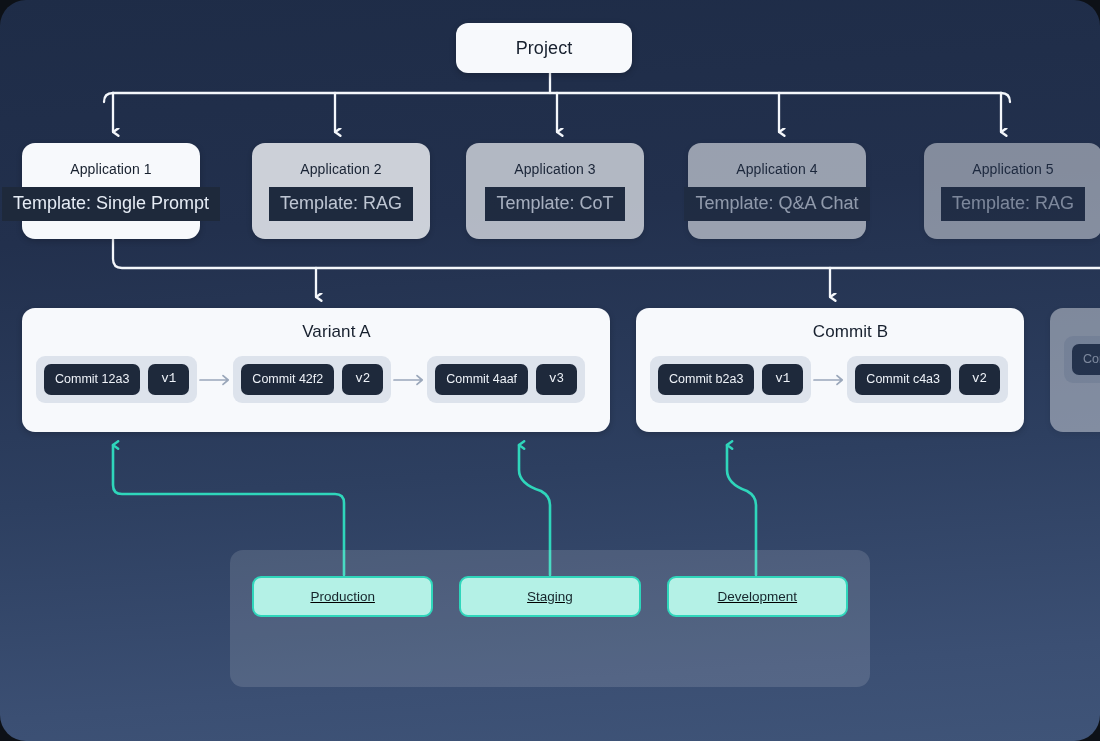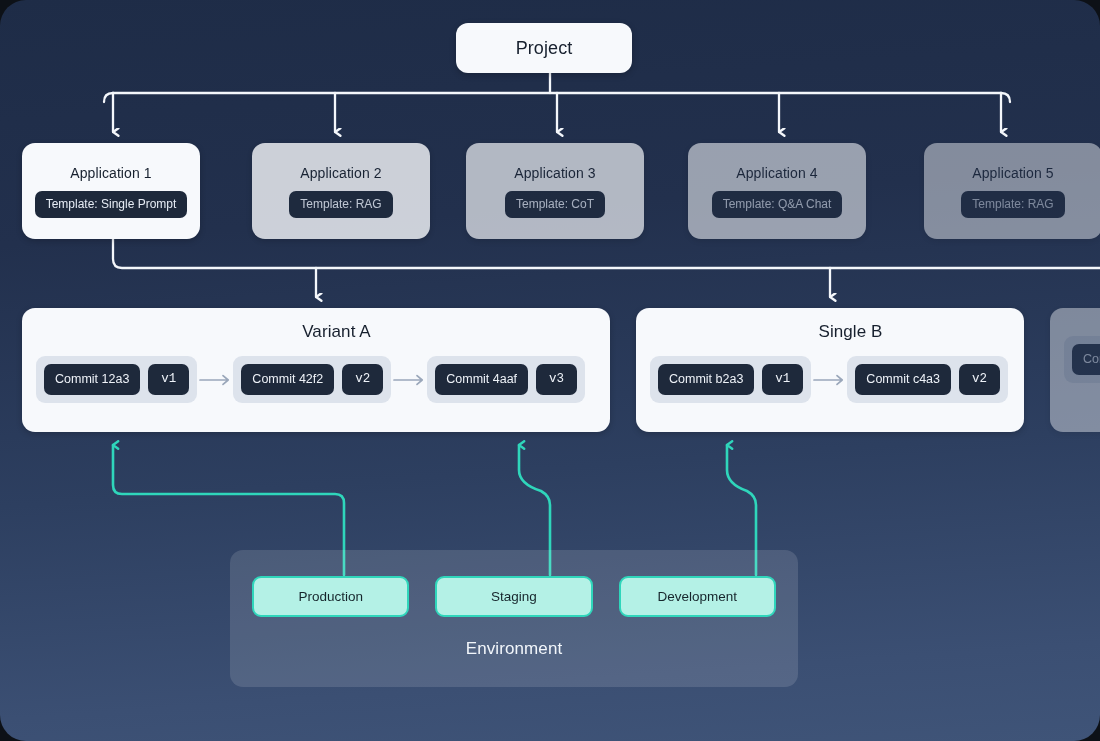--- a/index.html
+++ b/index.html
@@ -65,23 +65,23 @@
     box-shadow: 0 2px 6px rgba(0,0,0,0.20);
   }
   .app .app-title {
     font-size: 14px;
     color: #17202e;
     letter-spacing: .1px;
   }
   .app .tmpl {
     background: #1e293b;
     color: #e6ecf5;
-    font-size: 12px;
+    font-size: 18px;
     padding: 6px 11px 7px;
-    border-radius: 7px;
+    border-radius: 0;
     white-space: nowrap;
   }
 
   
   .variant {
     top: 308px;
     height: 124px;
     border-radius: 13px;
     box-shadow: 0 2px 6px rgba(0,0,0,0.20);
     padding-top: 14px;
@@ -122,23 +122,24 @@
     display: flex;
     align-items: center;
     justify-content: center;
     color: #9aa7ba;
   }
 
   
   #environment {
     position: absolute;
     left: 230px; top: 550px;
-    width: 568px; height: 137px;
+    width: 640px; height: 137px;
     background: rgba(255,255,255,0.13);
     border-radius: 13px;
+    text-decoration: underline;
   }
   #env-chips {
     display: flex;
     gap: 26px;
     padding: 26px 22px 0;
   }
   .env-chip {
     flex: 1 1 0;
     height: 41px;
     background: #b4f1e6;
@@ -251,21 +252,21 @@
         </svg>
       </div>
       <div class="commit-group">
         <span class="chip">Commit 4aaf</span>
         <span class="chip ver">v3</span>
       </div>
     </div>
   </div>
 
   <div class="node variant" style="left:636px; width:388px; background:#f7f9fc;">
-    <div class="var-title">Single B</div>
+    <div class="var-title">Commit B</div>
     <div class="commit-row">
       <div class="commit-group">
         <span class="chip">Commit b2a3</span>
         <span class="chip ver">v1</span>
       </div>
       <div class="flow-arrow">
         <svg width="32" height="12" viewBox="0 0 32 12" fill="none" stroke="currentColor" stroke-width="1.7" stroke-linecap="round" stroke-linejoin="round">
           <path d="M1,6 H29 M24,1.6 L29.2,6 L24,10.4"></path>
         </svg>
       </div>
@@ -290,16 +291,15 @@
       <div class="env-chip">
         <span>Production</span>
       </div>
       <div class="env-chip">
         <span>Staging</span>
       </div>
       <div class="env-chip">
         <span>Development</span>
       </div>
     </div>
-    <div id="env-label">Environment</div>
   </div>
 
 </div>
 
 </body></html>

